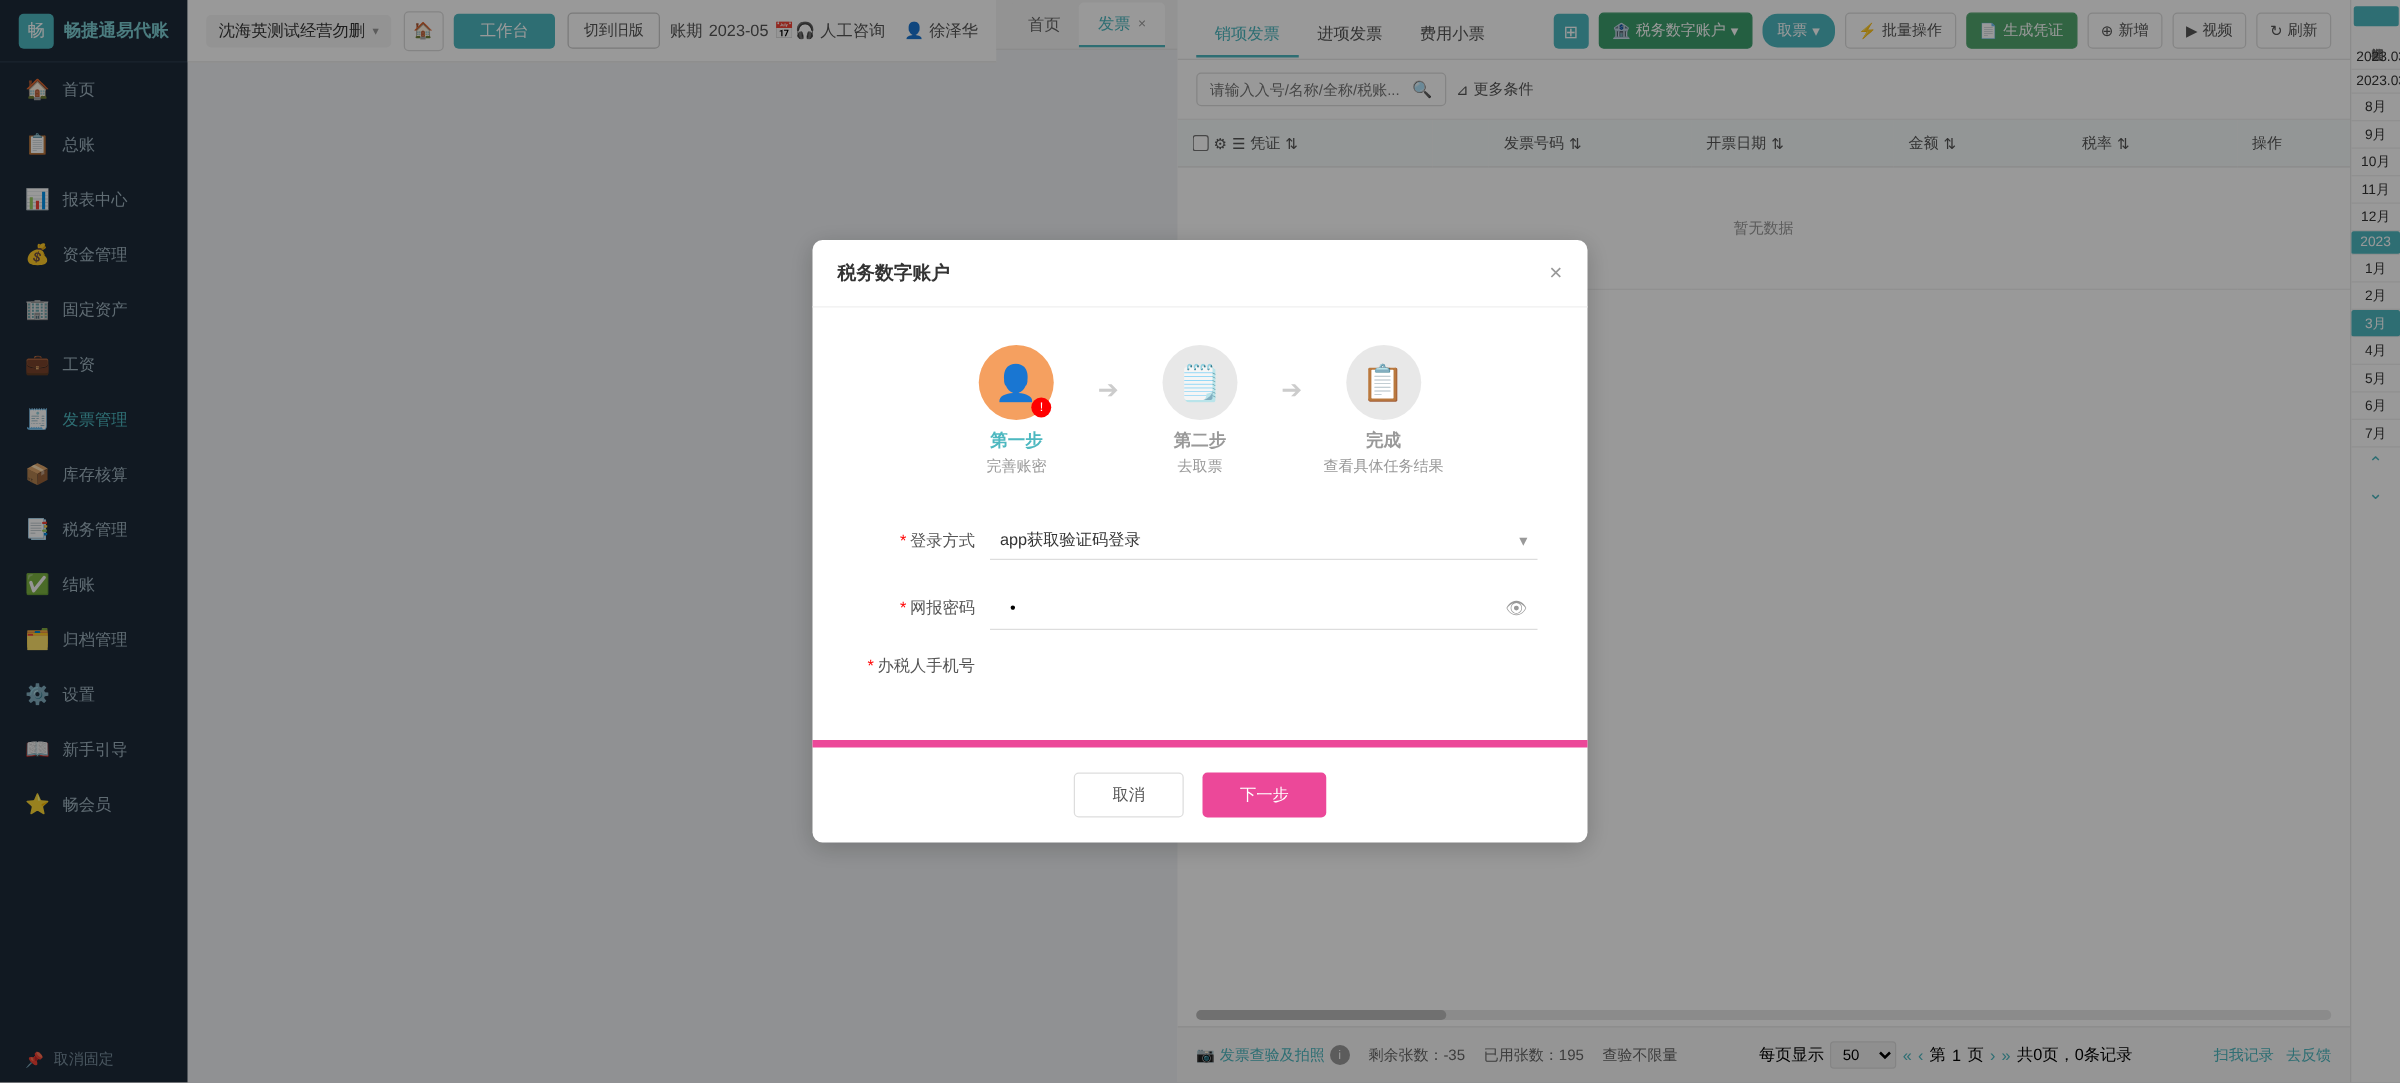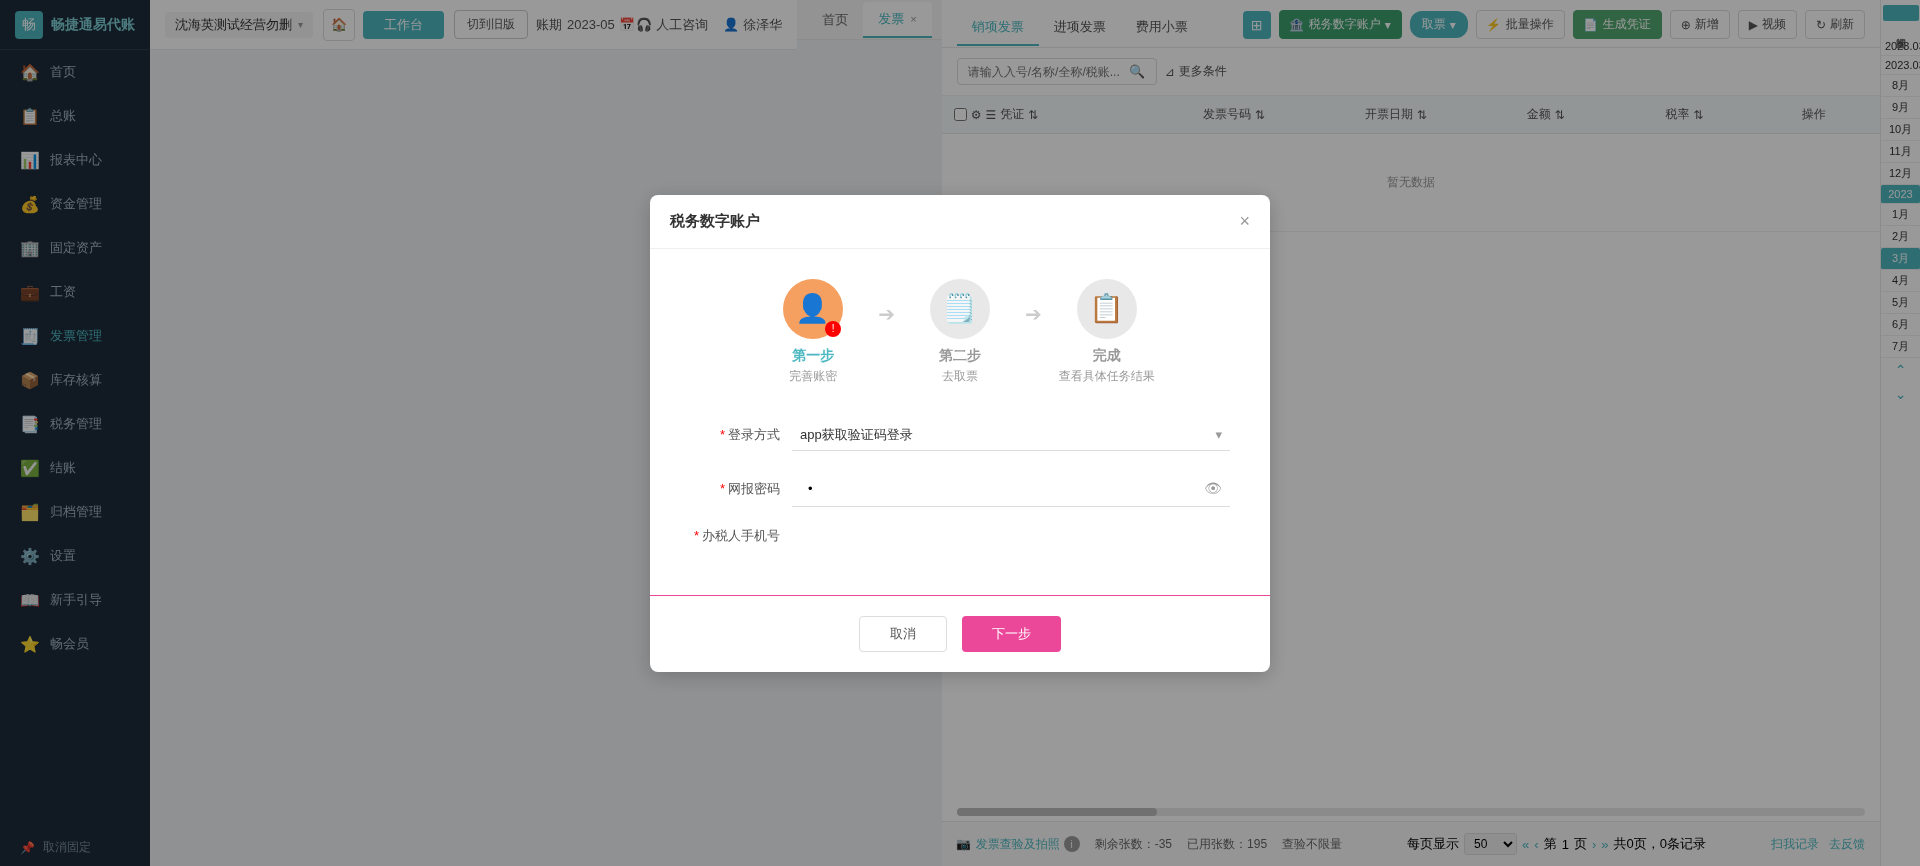--- a/index.html
+++ b/index.html
@@ -72,21 +72,21 @@
     .pagination { display: flex; align-items: center; gap: 5px; }
     .page-link { color: #4db8c0; cursor: pointer; }
 
     
     .modal-overlay { position: fixed; top: 0; left: 0; right: 0; bottom: 0; background: rgba(0,0,0,0.4); display: flex; align-items: center; justify-content: center; z-index: 1000; }
     .modal { background: #fff; border-radius: 8px; width: 620px; box-shadow: 0 4px 20px rgba(0,0,0,0.2); }
     .modal-header { display: flex; align-items: center; justify-content: space-between; padding: 16px 20px; border-bottom: 1px solid #f0f0f0; }
     .modal-title { font-size: 15px; color: #333; font-weight: bold; }
     .modal-close { cursor: pointer; color: #999; font-size: 18px; }
     .modal-body { padding: 30px 40px; }
-    .modal-footer { display: flex; justify-content: center; gap: 15px; padding: 20px; border-top: 1px solid #ec4899; }
+    .modal-footer { display: flex; justify-content: center; gap: 15px; padding: 20px; border-top: 6px solid #ec4899; }
 
     
     .steps { display: flex; align-items: center; justify-content: center; margin-bottom: 35px; gap: 0; }
     .step { display: flex; flex-direction: column; align-items: center; width: 120px; }
     .step-icon { width: 60px; height: 60px; border-radius: 50%; display: flex; align-items: center; justify-content: center; font-size: 28px; margin-bottom: 8px; position: relative; }
     .step-icon.active-step { background: #f5a060; }
     .step-icon.inactive-step { background: #e8e8e8; }
     .step-badge { position: absolute; bottom: 2px; right: 2px; width: 16px; height: 16px; background: red; border-radius: 50%; display: flex; align-items: center; justify-content: center; color: white; font-size: 10px; }
     .step-label { font-size: 14px; color: #4db8c0; font-weight: bold; }
     .step-label.inactive { color: #999; }

